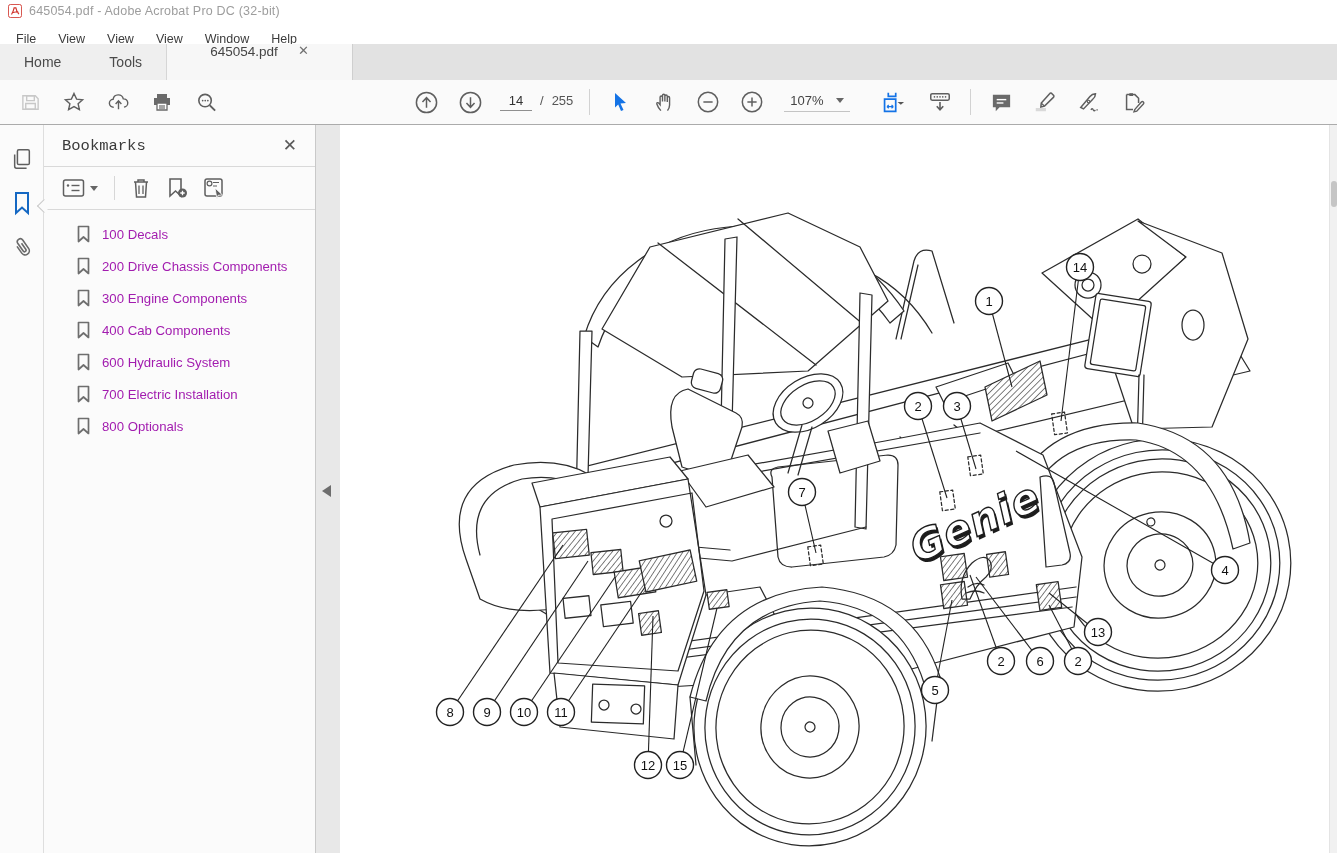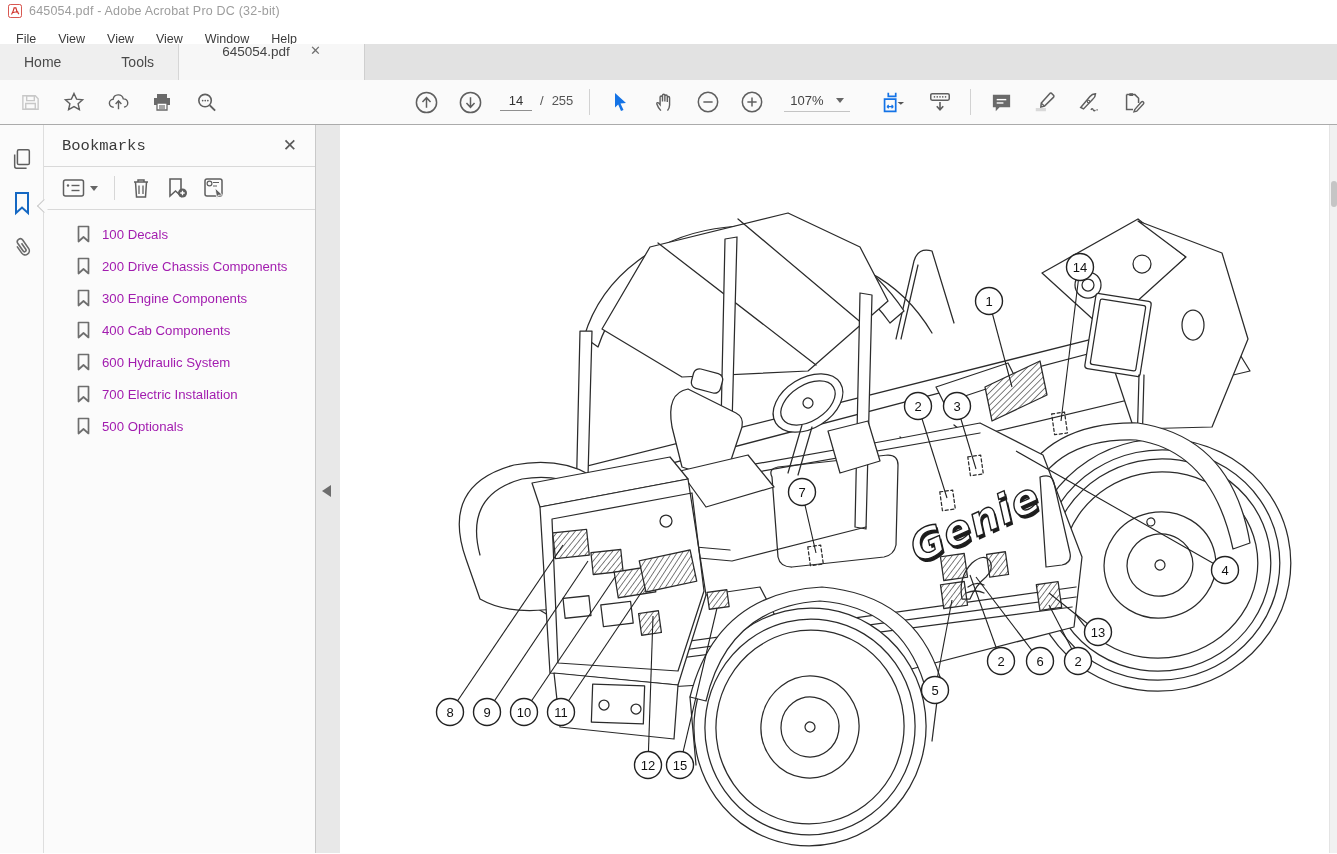--- a/index.html
+++ b/index.html
@@ -11,21 +11,21 @@
   .titlebar { height:22px; display:flex; align-items:center; padding-left:8px; background:#fff; }
   .titlebar .appicon { width:14px; height:14px; margin-right:7px; }
   .titlebar .title { font-size:12.5px; color:#9d9d9d; letter-spacing:.2px; }
 
   
   .menubar { height:22px; display:flex; align-items:center; background:#fff; padding-left:5px; }
   .menu-item { font-size:12.5px; color:#3c3c3c; padding:2px 11px; cursor:default;margin-top:12px; }
 
   
   .tabbar { height:36px; background:#e2e2e2; display:flex; align-items:stretch; }
-  .tab-home-tools { display:flex; background:#efefef; border-right:1px solid #d6d6d6;gap:12px; }
+  .tab-home-tools { display:flex; background:#efefef; border-right:1px solid #d6d6d6; }
   .apptab { font-size:14px; color:#4a4a4a; display:flex; align-items:center; padding:0 24px; }
   .doc-tab { width:186px; background:#f7f7f7; border-right:1px solid #cfcfcf; display:flex; align-items:flex-start; justify-content:center; gap:20px; font-size:13.5px; color:#444; }
   .doc-tab .close { color:#707070; font-size:13px; line-height:1; cursor:default; }
 
   
   .toolbar { position:relative; height:45px; background:#fafafa; border-bottom:1px solid #ababab; }
   .tgroup { position:absolute; top:0; height:44px; display:flex; align-items:center; }
   .tbtn { width:36px; height:36px; display:flex; align-items:center; justify-content:center; margin:0 4px; }
   .ic { display:block; }
   .ic * { vector-effect:non-scaling-stroke; }
@@ -361,21 +361,21 @@
     <svg class="ic" width="15" height="18" viewBox="0 0 15 18">
       <path d="M2.5 1.5 h10 v15 l-5-4.5 -5 4.5 z" fill="none" stroke="#6e6e6e" stroke-width="1.7" stroke-linejoin="round"></path>
     </svg>
     <span>700 Electric Installation</span>
   </li>
 
   <li class="bm-row">
     <svg class="ic" width="15" height="18" viewBox="0 0 15 18">
       <path d="M2.5 1.5 h10 v15 l-5-4.5 -5 4.5 z" fill="none" stroke="#6e6e6e" stroke-width="1.7" stroke-linejoin="round"></path>
     </svg>
-    <span>500 Optionals</span>
+    <span>800 Optionals</span>
   </li>
 </ul>
     </div>
 
     <div class="gutter">
       <div class="collapse-arrow"></div>
     </div>
 
     <div class="pagewrap">
       <svg class="diagram" viewBox="0 0 989 728" preserveAspectRatio="none">

